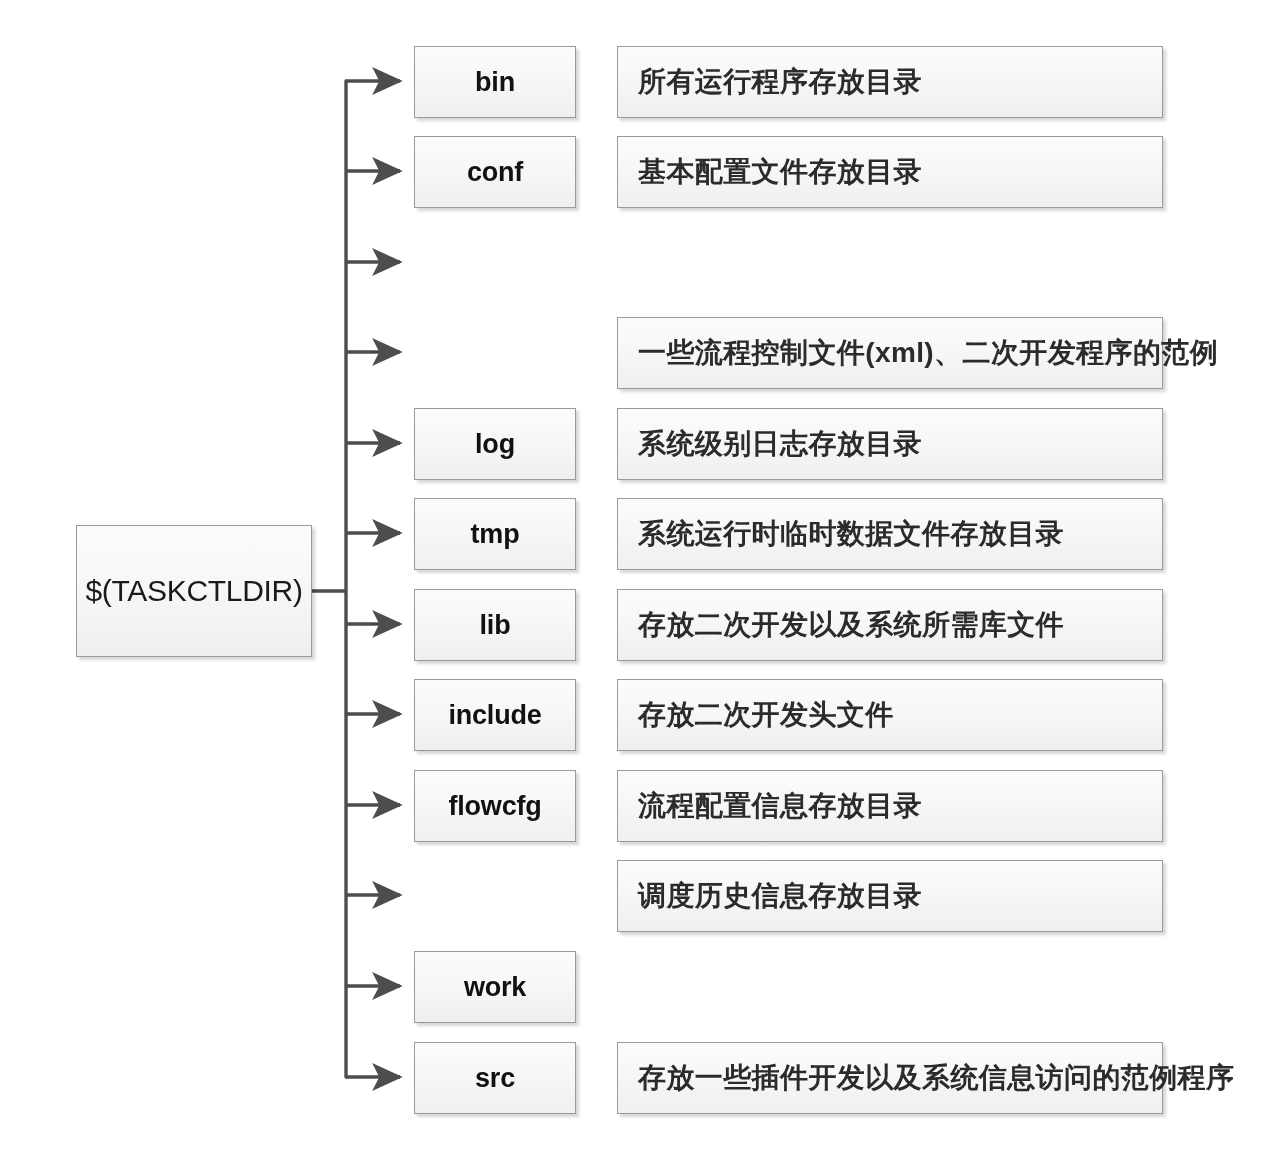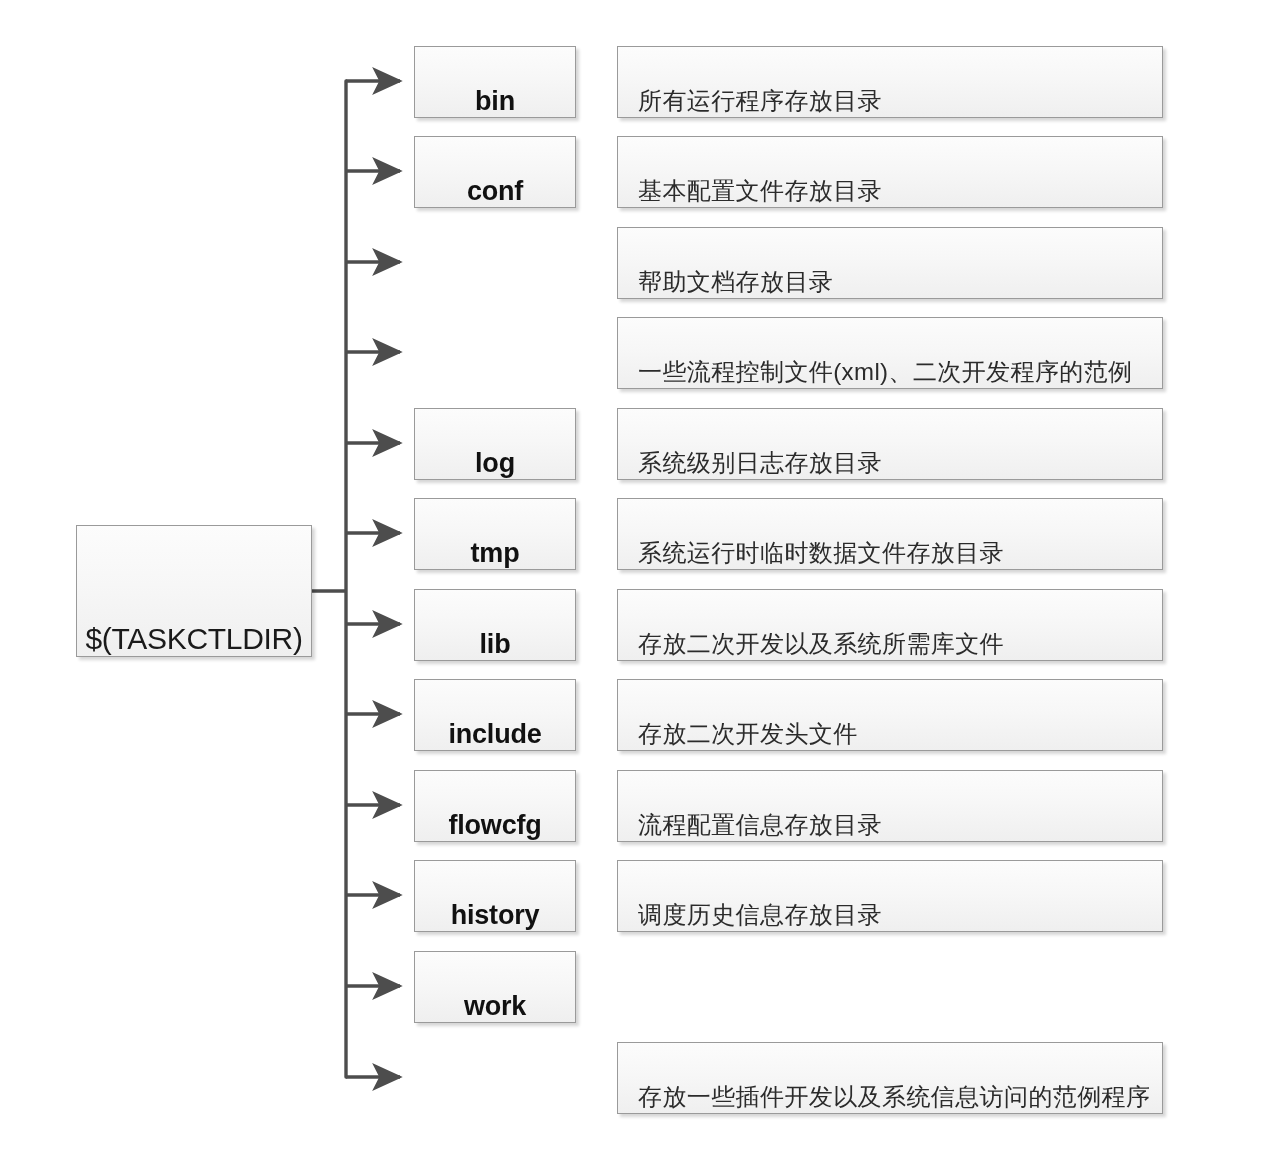--- a/index.html
+++ b/index.html
@@ -32,21 +32,21 @@
   }
 
   
   .box {
     position: absolute;
     box-sizing: border-box;
     border: 1px solid #9a9a9a;
     background: linear-gradient(to bottom, #fcfcfc 0%, #f7f7f7 45%, #efefef 100%);
     box-shadow: 3px 3px 3px rgba(0, 0, 0, 0.16);
     display: flex;
-    align-items: flex-end;
+    align-items: center;
   }
 
   
   #root-node {
     left: 76px;
     top: 525px;
     width: 236px;
     height: 132px;
     justify-content: center;
   }
@@ -74,24 +74,25 @@
 
   
   .desc-box {
     left: 617px;
     width: 546px;
     height: 72px;
     justify-content: flex-start;
     padding-left: 20px;
   }
   .desc-box .desc-label {
-    font-size: 24px;
+    font-size: 28px;
     color: #2b2b2b;
     white-space: nowrap;
     letter-spacing: 0.4px;
+    font-weight: bold;
   }
 </style>
 </head>
 <body>
 
 <div id="canvas">
 
   <svg id="connectors" viewBox="0 0 1284 1162" width="1284" height="1162" xmlns="http://www.w3.org/2000/svg">
     <defs>
       <marker id="arrowhead" markerWidth="9" markerHeight="9" refX="8.2" refY="4.5" orient="auto" markerUnits="strokeWidth">
@@ -130,23 +131,20 @@
       <span class="desc-label">所有运行程序存放目录</span>
     </div>
 
   <div class="box name-box" style="top:136px">
       <span class="name-label">conf</span>
     </div>
   <div class="box desc-box" style="top:136px">
       <span class="desc-label">基本配置文件存放目录</span>
     </div>
 
-  <div class="box desc-box" style="top:227px">
-      <span class="desc-label">帮助文档存放目录</span>
-    </div>
 
   <div class="box desc-box" style="top:317px">
       <span class="desc-label">一些流程控制文件(xml)、二次开发程序的范例</span>
     </div>
 
   <div class="box name-box" style="top:408px">
       <span class="name-label">log</span>
     </div>
   <div class="box desc-box" style="top:408px">
       <span class="desc-label">系统级别日志存放目录</span>
@@ -173,28 +171,28 @@
       <span class="name-label">flowcfg</span>
     </div>
 
   <div class="box desc-box" style="top:679px">
       <span class="desc-label">存放二次开发头文件</span>
     </div>
   <div class="box desc-box" style="top:770px">
       <span class="desc-label">流程配置信息存放目录</span>
     </div>
 
-  <div class="box name-box" style="top:860px">
-      <span class="name-label">history</span>
-    </div>
   <div class="box desc-box" style="top:860px">
       <span class="desc-label">调度历史信息存放目录</span>
     </div>
 
   <div class="box name-box" style="top:951px">
       <span class="name-label">work</span>
     </div>
 
+  <div class="box name-box" style="top:1042px">
+      <span class="name-label">src</span>
+    </div>
   <div class="box desc-box" style="top:1042px">
       <span class="desc-label">存放一些插件开发以及系统信息访问的范例程序</span>
     </div>
 
 </div>
 
 </body></html>

